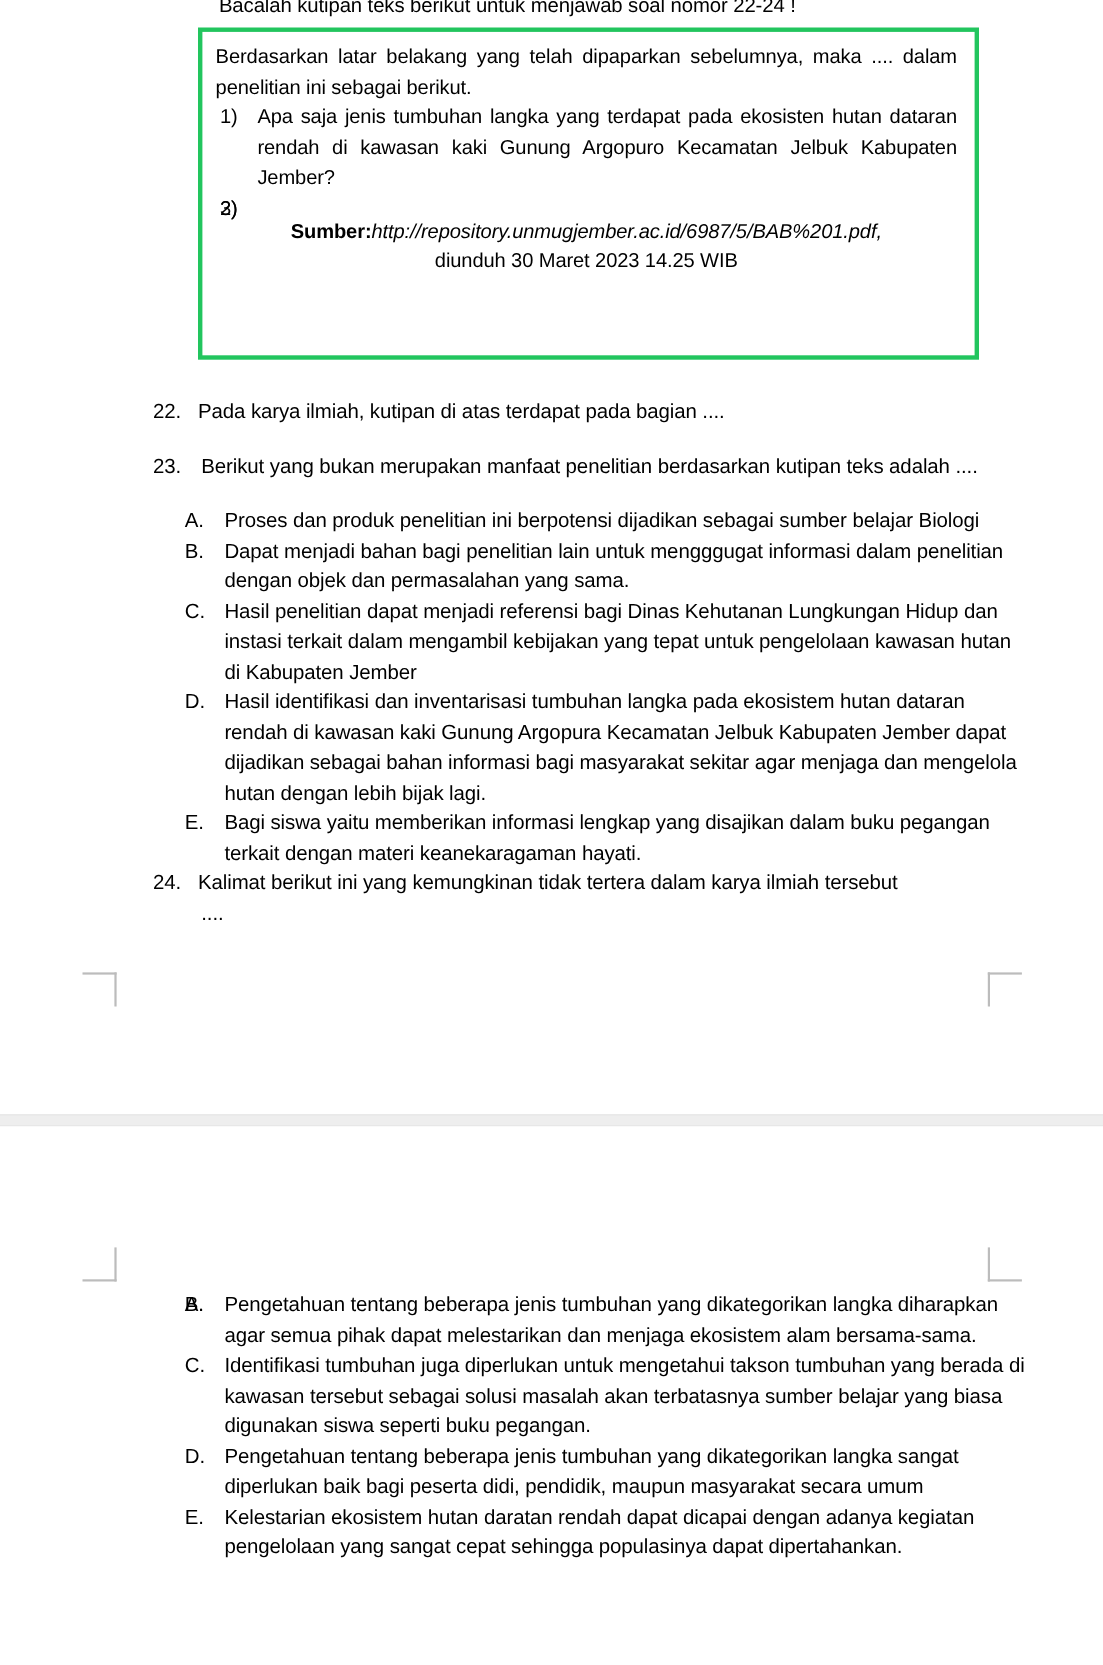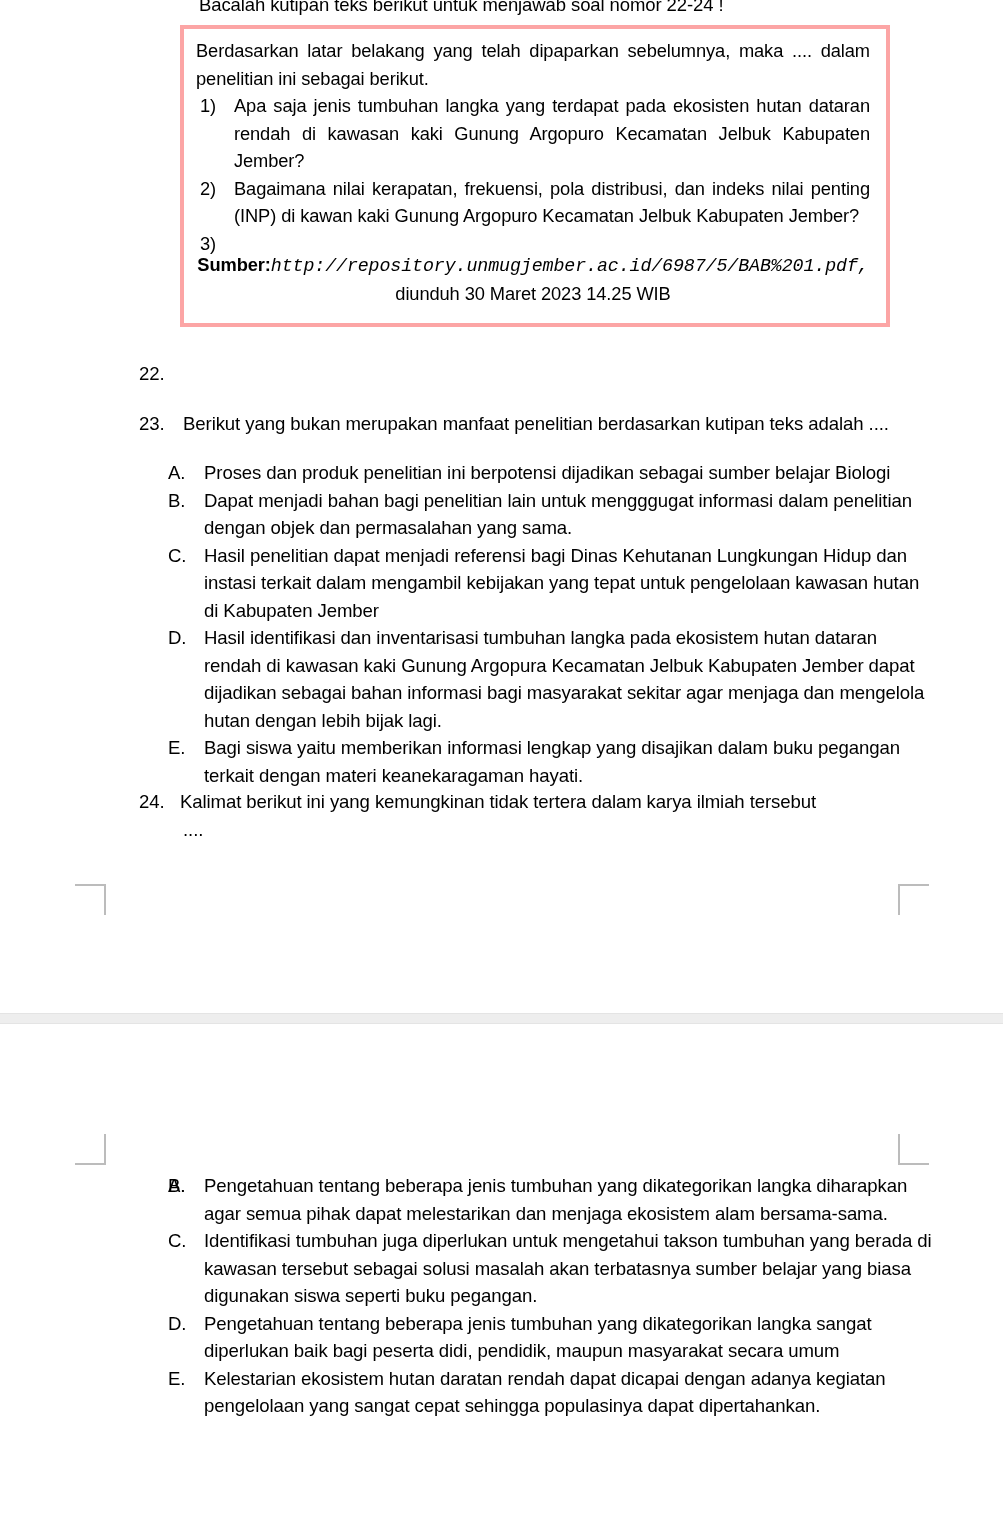--- a/index.html
+++ b/index.html
@@ -61,21 +61,21 @@
     white-space: nowrap;
   }
 
   
   .quote-box {
     position: absolute;
     left: 180px;
     top: 25px;
     width: 710px;
     height: 302px;
-    border: 4px solid #fca5a5;
+    border: 4px solid #22c55e;
     background: #ffffff;
     overflow: hidden;
   }
   .quote-inner {
     padding: 8px 16px 0 12px;
   }
   .q-para {
     font-size: 18.3px;
     line-height: 27.5px;
     text-align: justify;
@@ -104,21 +104,21 @@
   }
   .q-item.nojust { text-align: left; }
   .q-source {
     margin-top: 21px;
     font-size: 18.3px;
     line-height: 27.5px;
     text-align: center;
     letter-spacing: -0.1px;
   }
   .q-source .lbl { font-weight: bold; font-style: normal; text-align: right; }
-  .q-source .url { font-style: italic; font-family: Liberation Mono, monospace; }
+  .q-source .url { font-style: italic; }
   .q-source .dl { font-style: normal; }
 
   
   .question {
     position: absolute;
     font-size: 18.6px;
     line-height: 27.5px;
     letter-spacing: -0.1px;
   }
   .q-num-row {
@@ -174,38 +174,38 @@
     <div class="quote-inner">
       <p class="q-para">Berdasarkan latar belakang yang telah dipaparkan sebelumnya, maka .... dalam penelitian ini sebagai berikut.</p>
 
       <ul class="q-list">
         <li class="q-item">
           <span class="marker">1)</span>
           <span>Apa saja jenis tumbuhan langka yang terdapat pada ekosisten hutan dataran rendah di kawasan kaki Gunung Argopuro Kecamatan Jelbuk Kabupaten Jember?</span>
         </li>
         <li class="q-item">
           <span class="marker">2)</span>
-          <span>Bagaimana nilai kerapatan, frekuensi, pola distribusi, dan indeks nilai penting (INP) di kawan kaki Gunung Argopuro Kecamatan Jelbuk Kabupaten Jember?</span>
         </li>
         <li class="q-item nojust">
           <span class="marker">3)</span>
         </li>
       </ul>
 
       <div class="q-source">
         <span class="lbl">Sumber:</span><span class="url">http://repository.unmugjember.ac.id/6987/5/BAB%201.pdf,</span>
         <br>
         <span class="dl">diunduh 30 Maret 2023  14.25 WIB</span>
       </div>
     </div>
   </div>
 
   <div class="question" style="left:139px; top:360px; width:790px;">
     <div class="q-num-row">
       <span class="qnum">22.</span>
+      <span>Pada karya ilmiah, kutipan di atas terdapat pada bagian ....</span>
     </div>
   </div>
 
   <div class="question" style="left:139px; top:410px; width:790px;">
     <div class="q-num-row" style="padding-left:44px;">
       <span class="qnum">23.</span>
       <span>Berikut yang bukan merupakan manfaat penelitian berdasarkan kutipan teks adalah ....</span>
     </div>
   </div>
 

